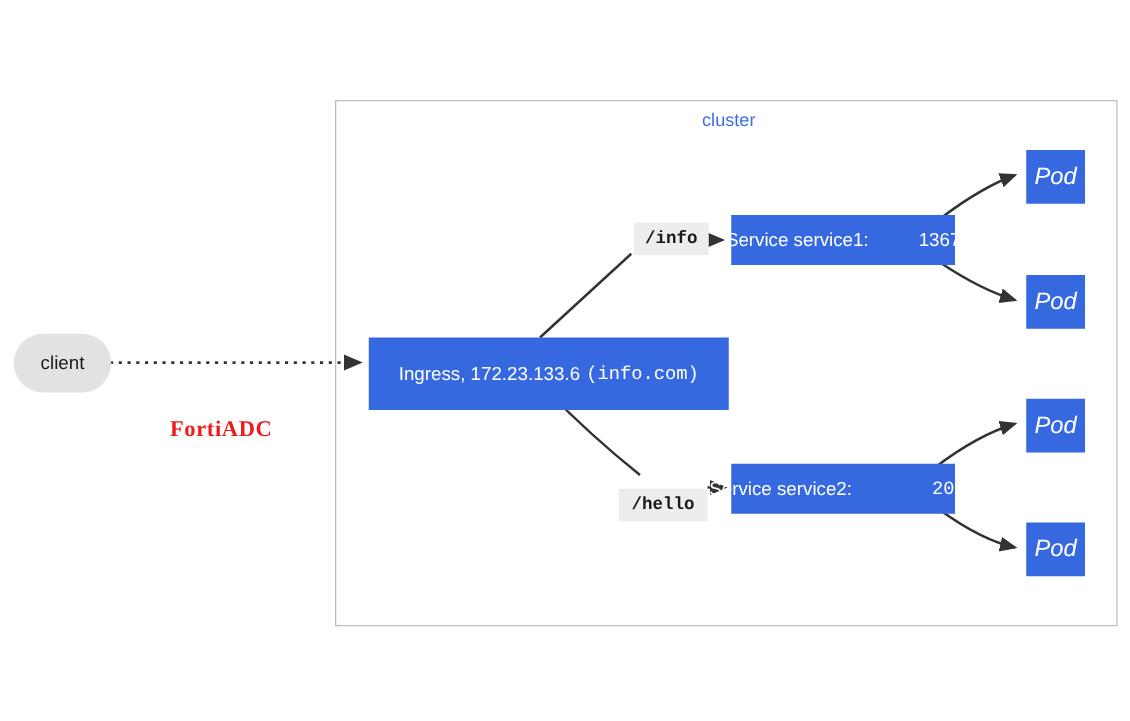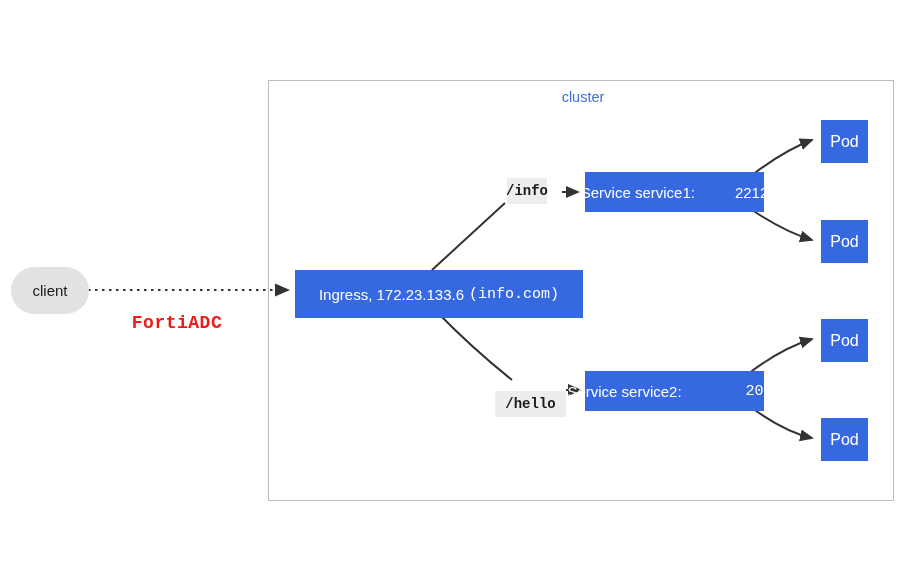--- a/index.html
+++ b/index.html
@@ -57,21 +57,22 @@
 
   
   .blue-box {
     background: #3668e0;
     color: #ffffff;
     font-size: 15px;
   }
   .pod-box {
     background: #3668e0;
     color: #ffffff;
-    font-size: 16px;
+    font-size: 19px;
+    font-style: italic;
   }
 
   
   .chip {
     background: #ededed;
     color: #1a1a1a;
   }
   .chip-mono {
     font-family: "Liberation Mono", monospace;
     font-weight: bold;
@@ -133,36 +134,36 @@
 
   <div class="node cluster-box" style="left:268px; top:80px; width:626px; height:421px;"></div>
 
   <div class="node client-pill" style="left:11px; top:267px; width:78px; height:47px;">
     <span>client</span>
   </div>
 
   <div class="node cluster-label" style="left:520px; top:86px; width:126px; height:22px;">cluster</div>
 
 
-  <div class="node fortiadc" style="left:114px; top:310px; width:126px; height:26px;">FortiADC</div>
+  <div class="node fortiadc" style="left:114px; top:330px; width:126px; height:26px;font-family:Liberation Serif, serif;">FortiADC</div>
 
-  <div class="node blue-box" style="left:295px; top:270px; width:288px; height:48px;">
+  <div class="node blue-box" style="left:295px; top:270px; width:288px; height:58px;">
     <span class="sans-inline">Ingress, 172.23.133.6</span>
     <span style="width:5px"></span>
     <span class="mono-inline">(info.com)</span>
   </div>
 
-  <div class="node chip chip-mono" style="left:507px; top:178px; width:40px; height:26px;">/info</div>
+  <div class="node chip chip-mono" style="left:507px; top:178px; width:60px; height:26px;">/info</div>
 
   <div class="node chip chip-mono" style="left:495px; top:376px; width:71px; height:26px;margin-top:15px;">/hello</div>
 
   <div class="node blue-box" style="left:585px; top:172px; width:179px; height:40px;gap:20px;">
     <span class="sans-inline">Service service1:</span>
     <span style="width:5px"></span>
-    <span class="sans-inline">2212</span>
+    <span class="sans-inline">1367</span>
   </div>
 
   <div class="node blue-box" style="left:585px; top:371px; width:179px; height:40px;gap:32px;">
     <span class="sans-inline">Service service2:</span>
     <span style="width:5px"></span>
     <span class="mono-inline">2037</span>
   </div>
 
   <div class="node pod-box" style="left:821px; top:120px; width:47px; height:43px;">
     <span>Pod</span>

